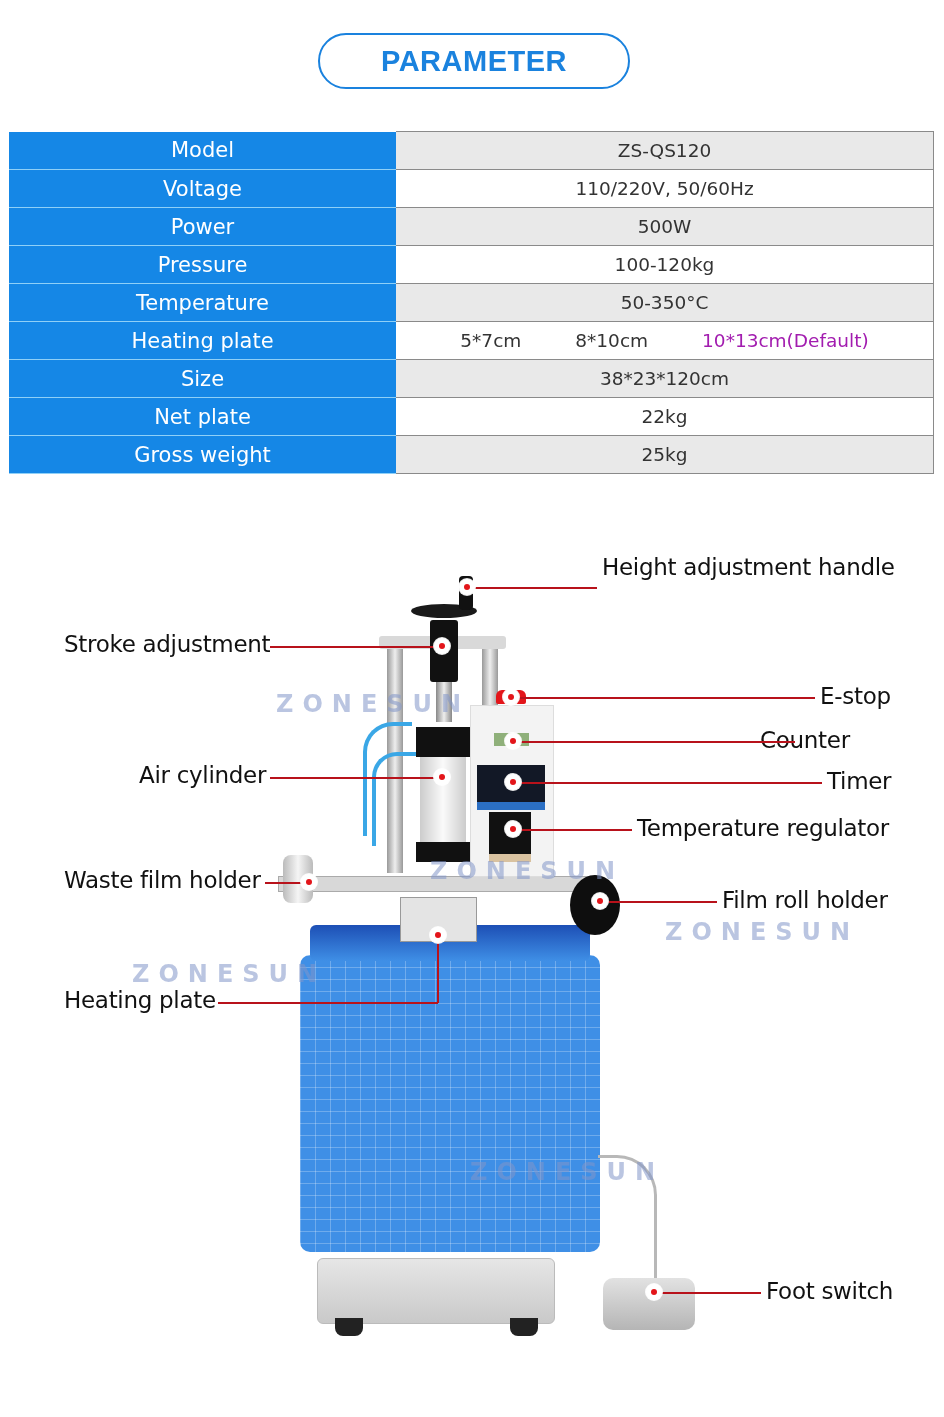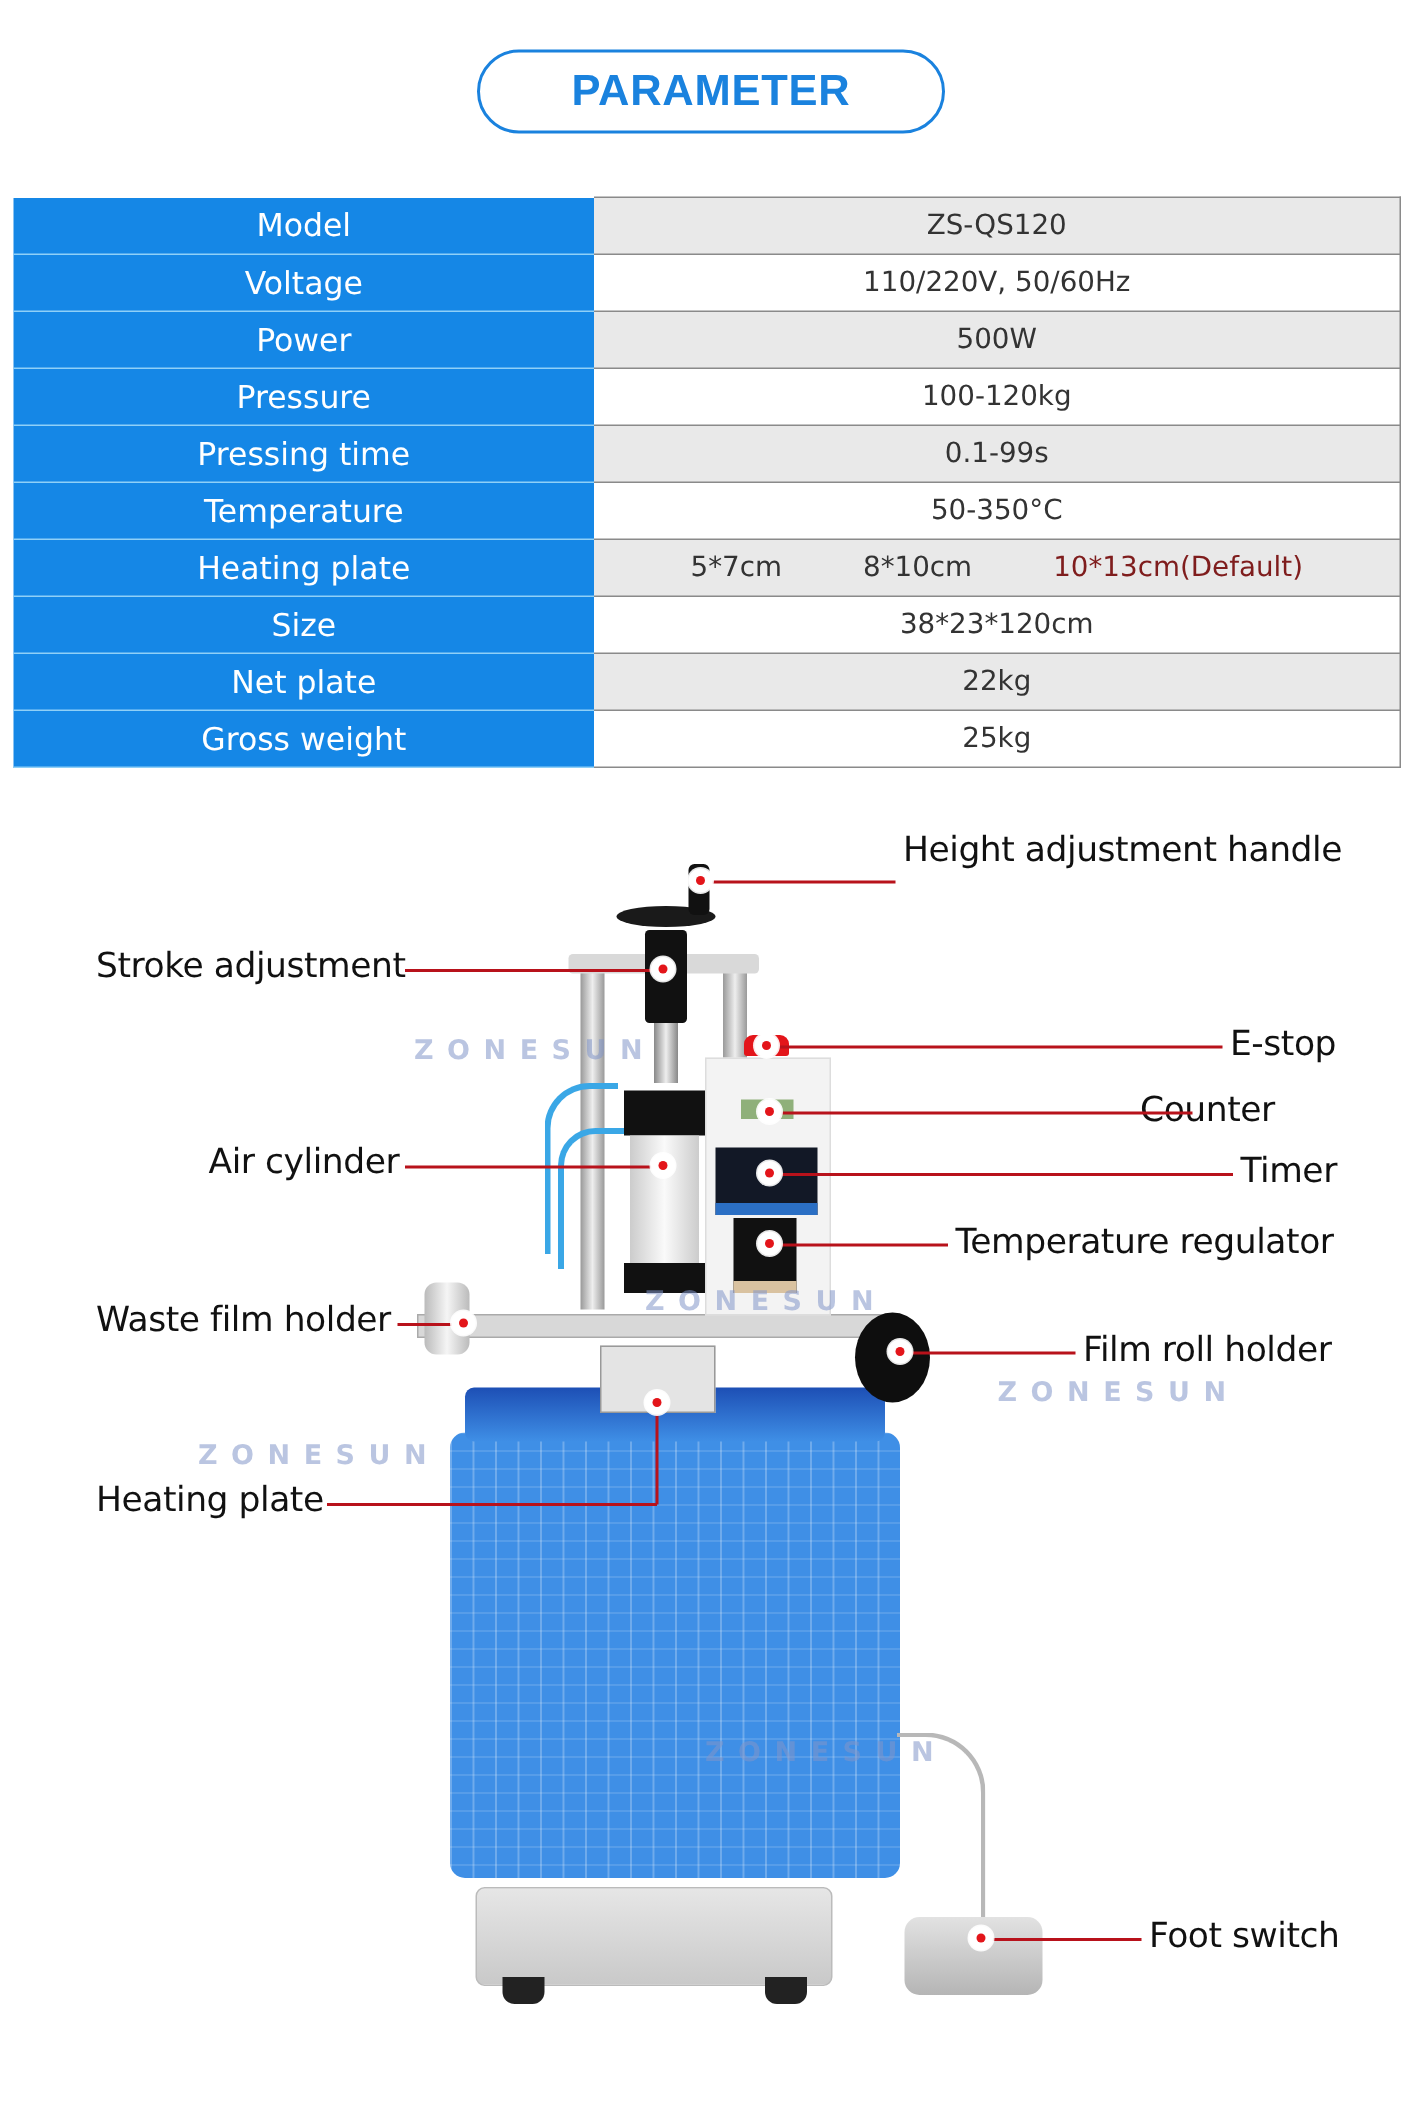--- a/index.html
+++ b/index.html
@@ -15,33 +15,33 @@
   .spec-table { position: absolute; left: 9px; top: 131px; width: 925px; border-collapse: collapse; }
   .spec-table td { height: 37px; padding: 0; text-align: center; font-size: 20px; }
   .spec-table td.k { width: 387px; background: #1587e6; color: #ffffff;
     border-bottom: 1px solid #8fd0f7; font-family: "DejaVu Sans", sans-serif; font-size: 21px; }
   .spec-table td.v { color: #333333; border-bottom: 1px solid #8a8a8a; border-right: 1px solid #8a8a8a;
     font-family: "DejaVu Sans", sans-serif; font-size: 18.5px; }
   .spec-table tr:first-child td.v { border-top: 1px solid #8a8a8a; }
   .spec-table tr:nth-child(odd) td.v { background: #e9e9e9; }
   .spec-table tr:nth-child(even) td.v { background: #ffffff; }
   .opt { display: inline-block; margin: 0 27px; }
-  .opt.red { color: #7f1d1d; }
+  .opt.red { color: #a21caf; }
 
   .label { position: absolute; font-size: 23px; color: #111; white-space: nowrap;
     font-family: "DejaVu Sans", sans-serif; letter-spacing: -0.3px; }
   .line { position: absolute; background: #b8121b; height: 1.5px; }
   .vline { position: absolute; background: #b8121b; width: 1.5px; }
   .dot { position: absolute; width: 16px; height: 16px; border-radius: 50%; background: #fff;
     box-sizing: border-box; border: 4px solid #fff; box-shadow: 0 0 0 1px rgba(255,255,255,0.9); }
   .dot::after { content: ""; position: absolute; left: 1px; top: 1px; width: 6px; height: 6px;
     border-radius: 50%; background: #e3151a; }
 
   .wm { position: absolute; font-family: "DejaVu Sans", sans-serif; font-weight: bold;
-    color: rgba(130,150,200,0.55); font-size: 18px; letter-spacing: 9px; }
+    color: rgba(130,150,200,0.55); font-size: 24px; letter-spacing: 9px; }
 
   
   .m { position: absolute; }
 </style>
 </head>
 <body>
 
 <div class="title-pill">
   <span>PARAMETER</span>
 </div>
@@ -56,24 +56,20 @@
         <td class="k">Voltage</td>
         <td class="v">110/220V, 50/60Hz</td>
       </tr>
   <tr>
         <td class="k">Power</td>
         <td class="v">500W</td>
       </tr>
   <tr>
         <td class="k">Pressure</td>
         <td class="v">100-120kg</td>
-      </tr>
-  <tr>
-        <td class="k">Pressing time</td>
-        <td class="v">0.1-99s</td>
       </tr>
   <tr>
         <td class="k">Temperature</td>
         <td class="v">50-350°C</td>
       </tr>
   <tr>
         <td class="k">Heating plate</td>
     <td class="v">
       <span class="opt">5*7cm</span><span class="opt">8*10cm</span><span class="opt red">10*13cm(Default)</span>
     </td>

